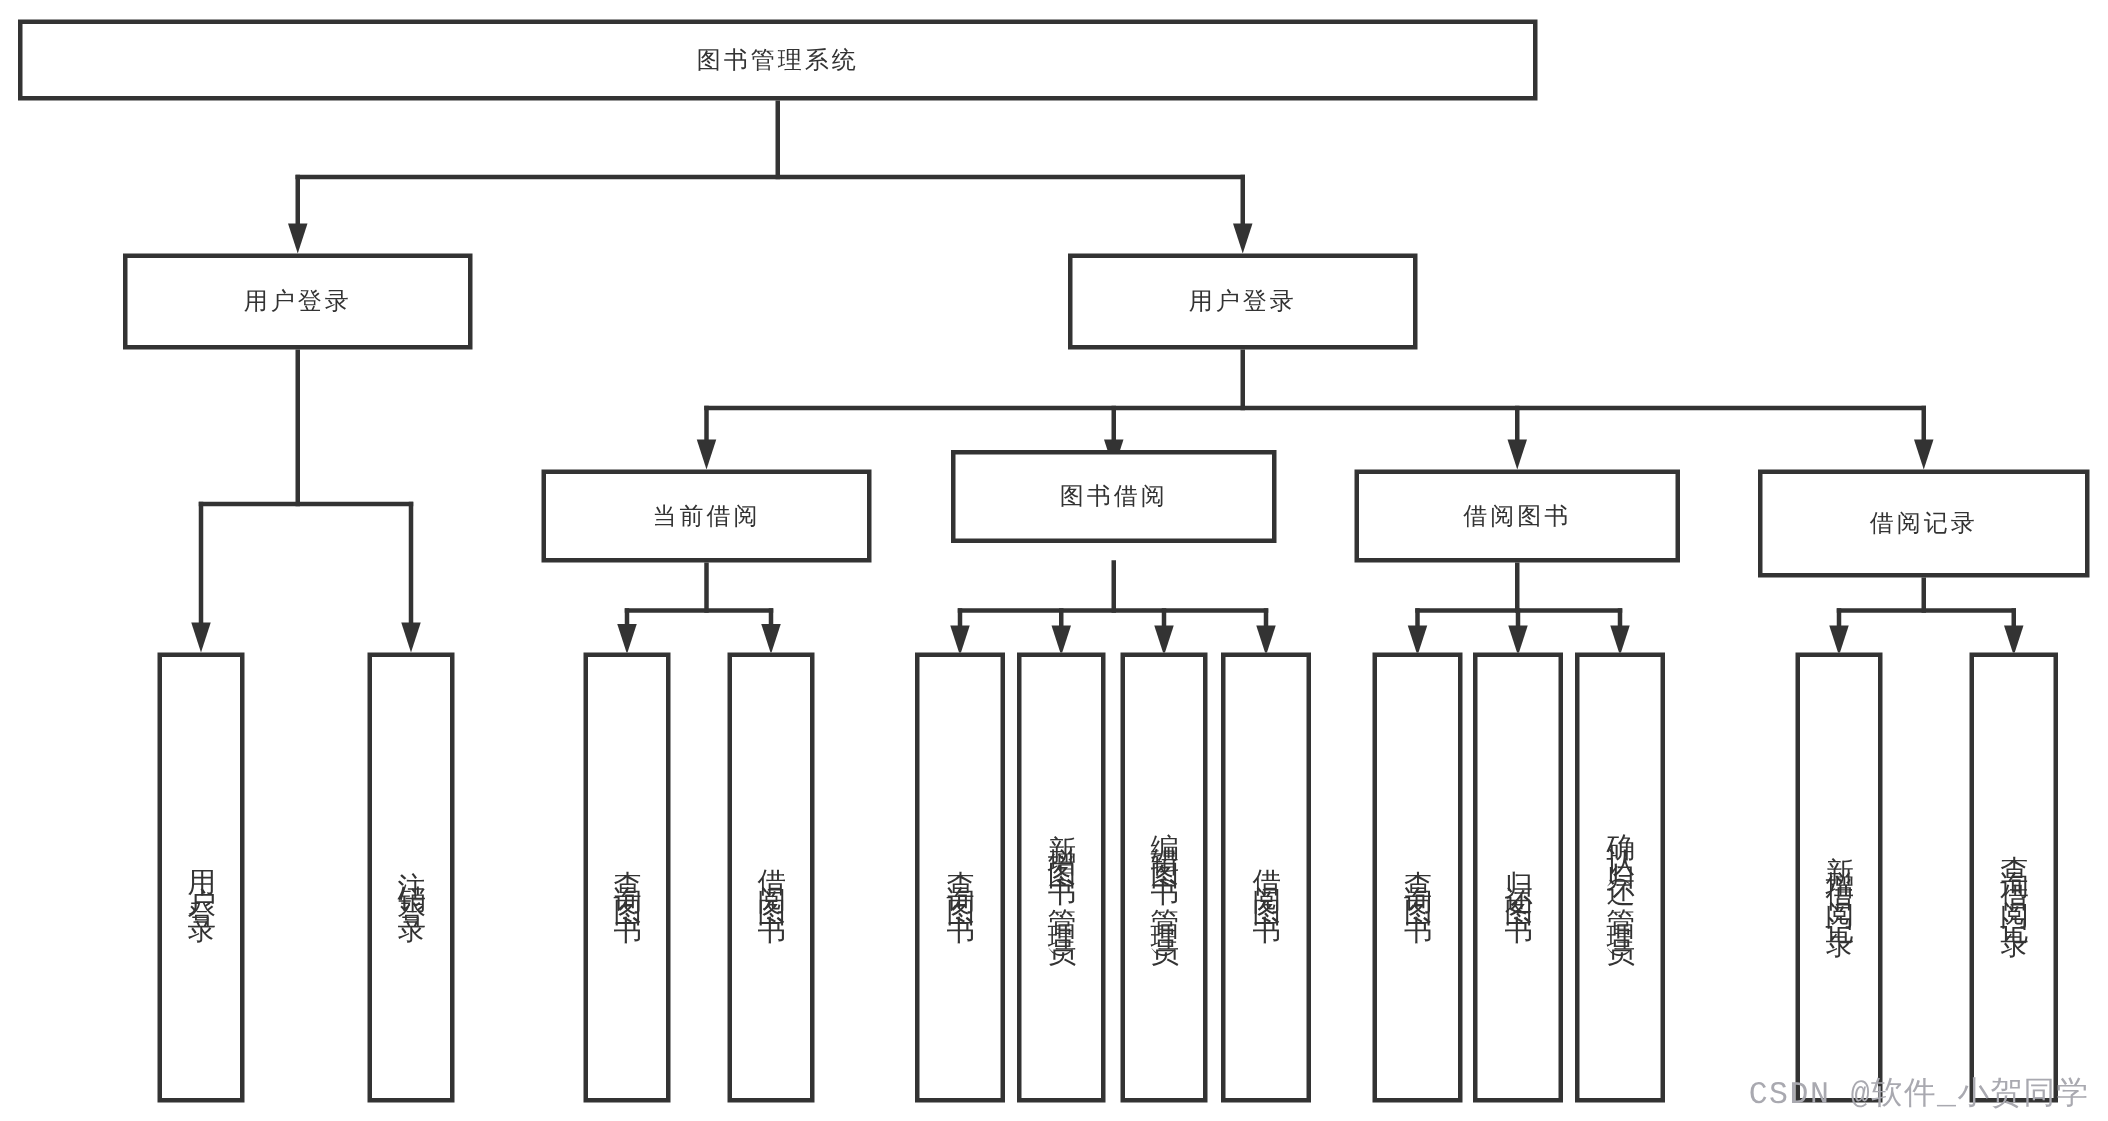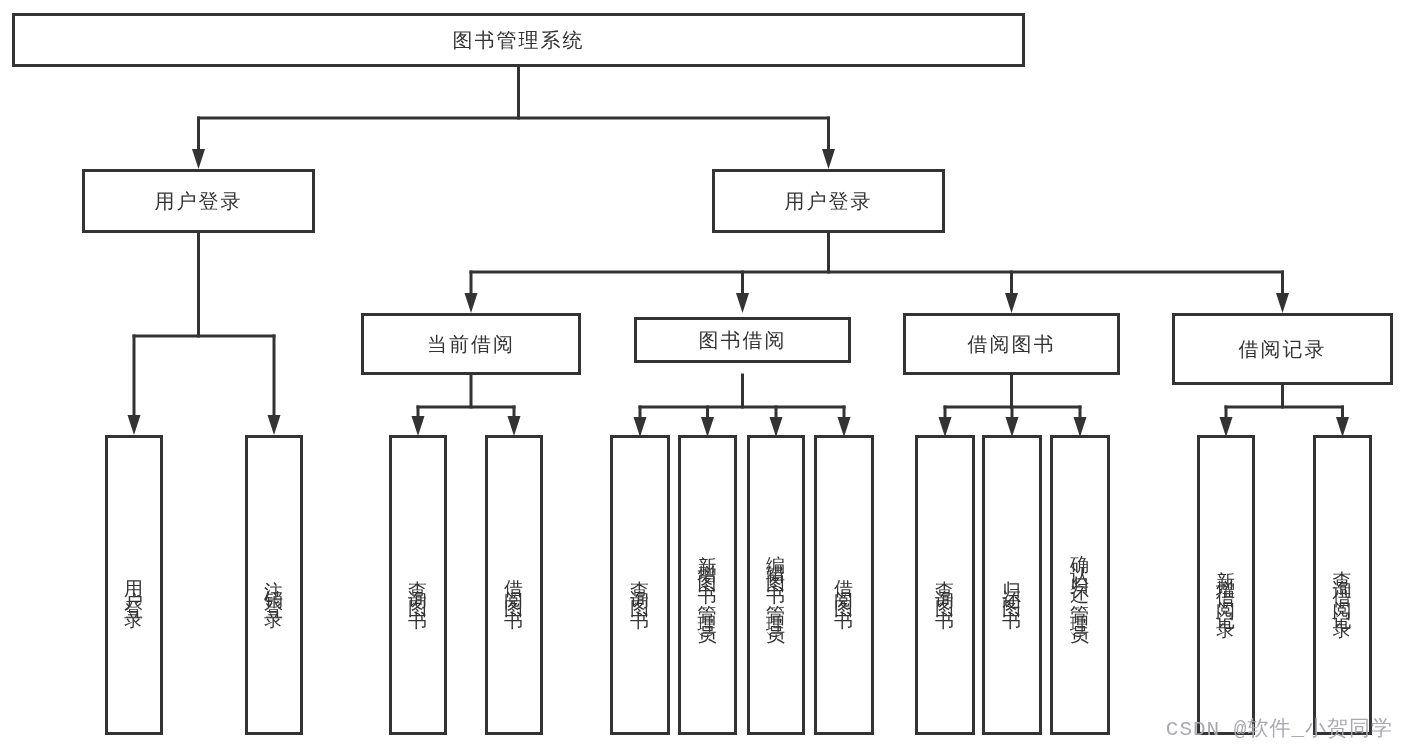--- a/index.html
+++ b/index.html
@@ -27,21 +27,21 @@
     box-sizing:border-box;
     border:3px solid var(--line);
     background:#ffffff;
     color:var(--text);
     display:flex;
     align-items:center;
     justify-content:center;
     text-align:center;
   }
   .node.h{
-    font-size:20px;
+    font-size:16px;
     letter-spacing:2px;
     white-space:nowrap;
   }
   .node.leaf{
     writing-mode:vertical-rl;
     text-orientation:mixed;
     font-size:19px;
     letter-spacing:10px;
     line-height:1;
   }
@@ -123,21 +123,21 @@
   <div class="node h" style="left:82px;top:169px;width:233px;height:64px">
     <span>用户登录</span>
   </div>
   <div class="node h" style="left:712px;top:169px;width:233px;height:64px">
     <span>用户登录</span>
   </div>
 
   <div class="node h" style="left:361px;top:313px;width:220px;height:62px">
     <span>当前借阅</span>
   </div>
-  <div class="node h" style="left:634px;top:317px;width:217px;height:46px">
+  <div class="node h" style="left:634px;top:300px;width:217px;height:62px">
     <span>图书借阅</span>
   </div>
   <div class="node h" style="left:903px;top:313px;width:217px;height:62px">
     <span>借阅图书</span>
   </div>
   <div class="node h" style="left:1172px;top:313px;width:221px;height:72px">
     <span>借阅记录</span>
   </div>
 
   <div class="node leaf" style="left:105px;top:435px;width:58px;height:300px">

